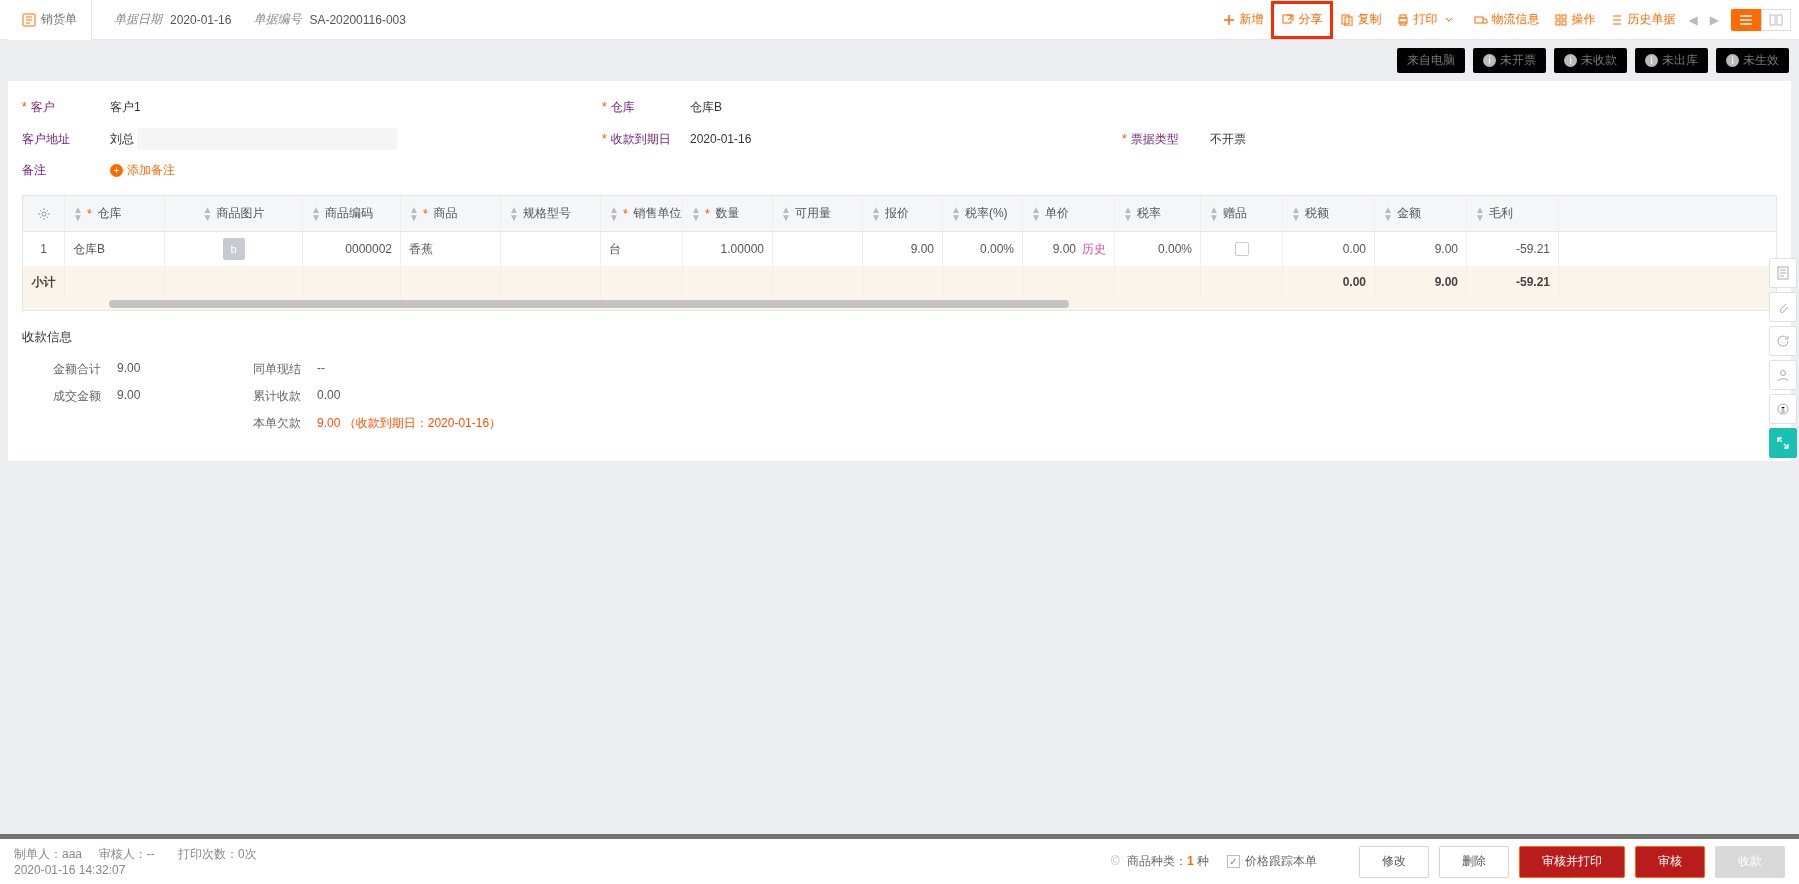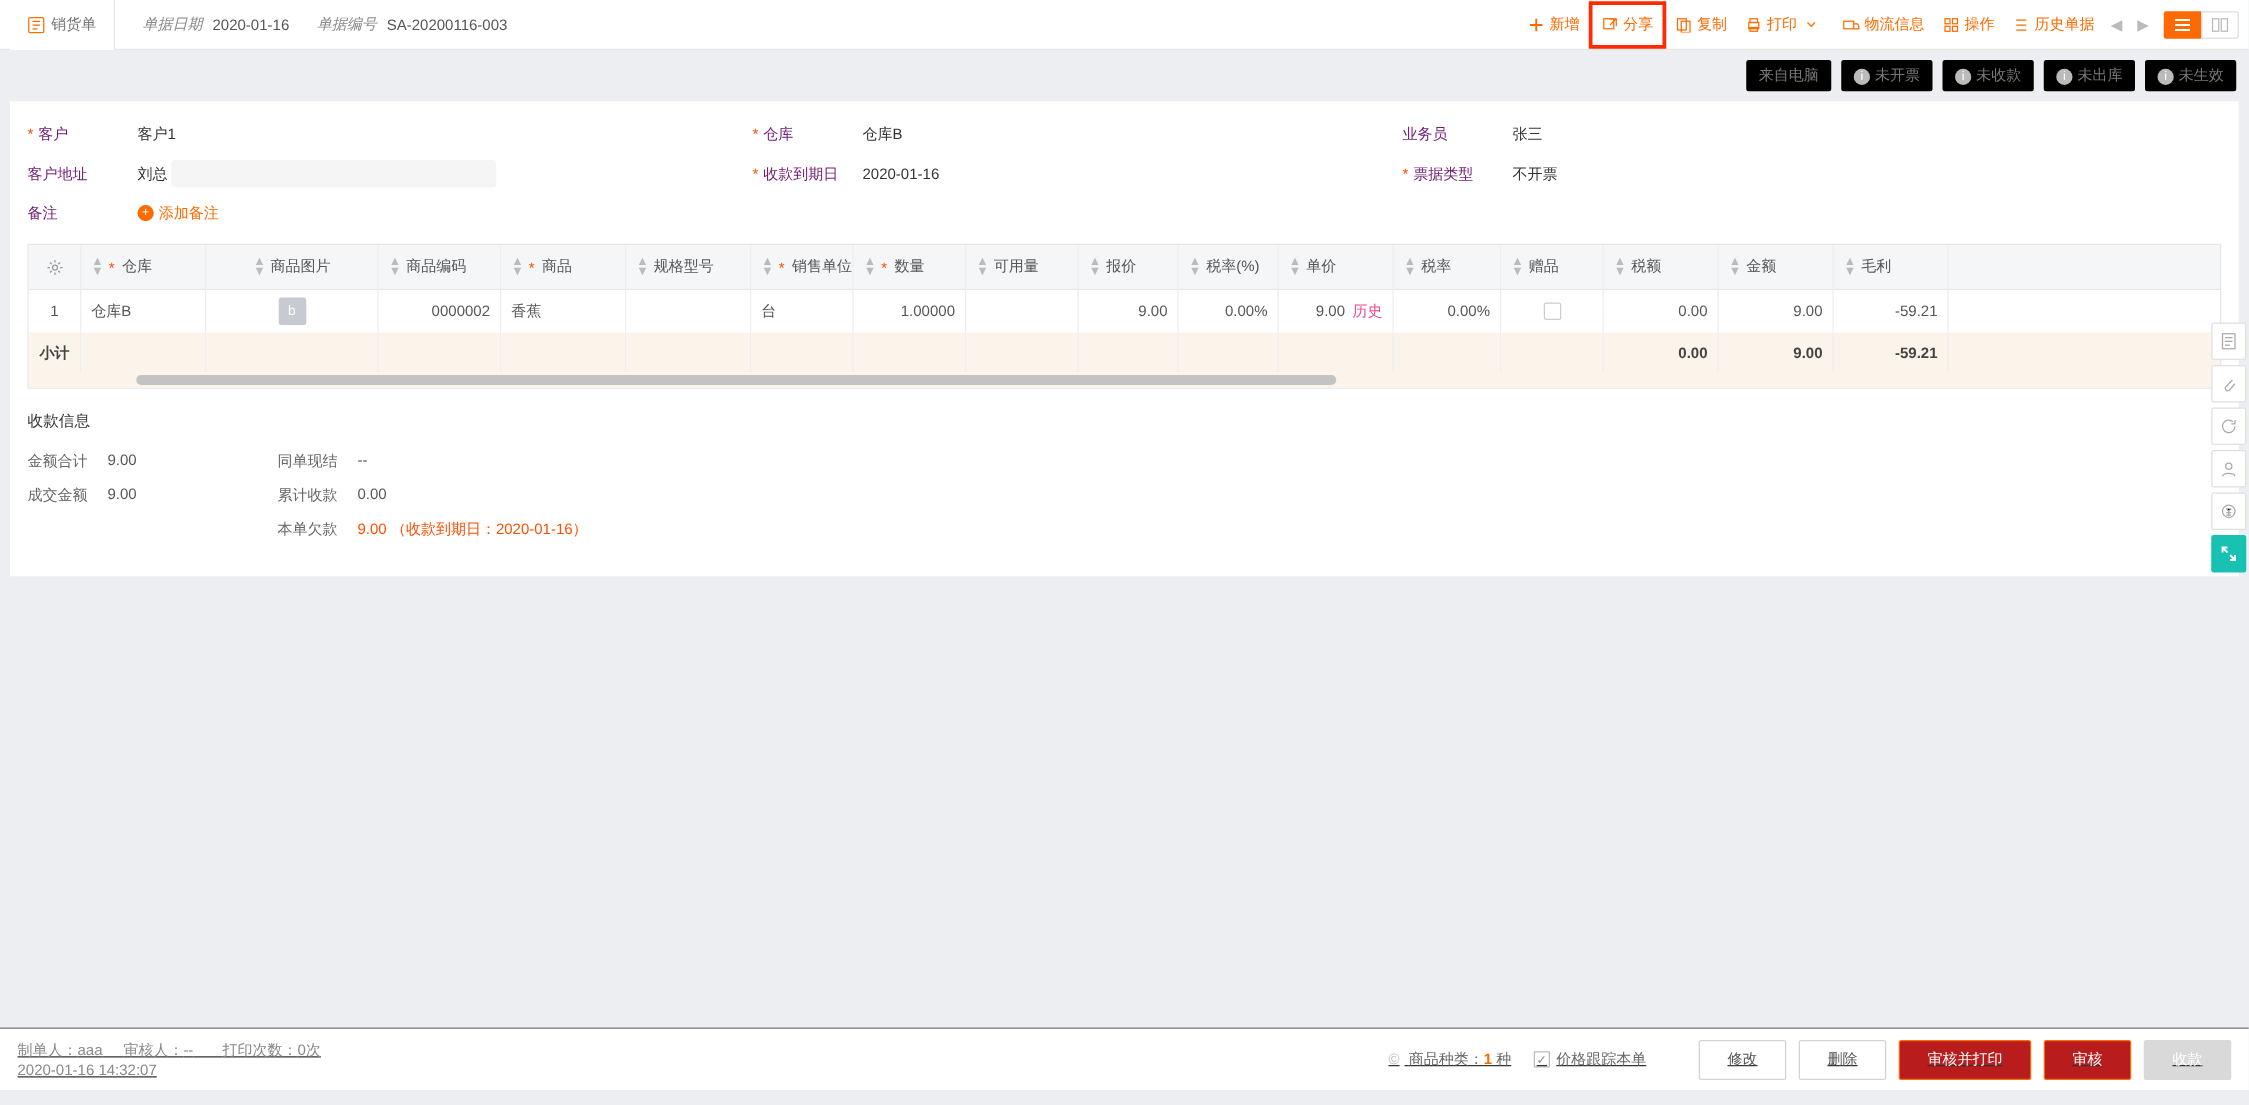--- a/index.html
+++ b/index.html
@@ -64,31 +64,31 @@
   .hist { color: #ec4899; margin-left: 6px; cursor: pointer; }
   .grid-sub { display: flex; height: 32px; align-items: center; background: #fbf4ea; font-weight: 600; }
   .grid-sub .gc { color: #444; }
   .hscroll { height: 12px; background: #fbf4ea; position: relative; }
   .hscroll .thumb { position: absolute; left: 86px; width: 960px; top: 2px; height: 8px; background: #c3c3c3; border-radius: 4px; }
   .img-ph { width: 22px; height: 22px; background: #c7cbd1; border-radius: 2px; display: inline-flex; align-items: center; justify-content: center; color: #fff; font-size: 11px; }
   .chk { width: 14px; height: 14px; border: 1px solid #ccc; border-radius: 2px; background: #fff; }
 
   .payinfo { margin-top: 18px; }
   .pi-title { font-size: 12.5px; color: #333; margin-bottom: 10px; }
-  .pi-grid { display: flex; }
+  .pi-grid { display: flex; margin-left: 31px; }
   .pi-col { width: 200px; }
   .pi-row { display: flex; padding: 5px 0; color: #555; }
   .pi-l { width: 64px; color: #666; }
   .pi-v.r { color: #ff4d00; }
 
   .right-rail { position: absolute; right: 0; top: 258px; width: 30px; display: flex; flex-direction: column; gap: 4px; }
   .rail-btn { width: 28px; height: 30px; background: #fff; border: 1px solid #e0e0e0; color: #999; display: flex; align-items: center; justify-content: center; cursor: pointer; border-radius: 2px; }
   .rail-btn.exp { background: #18c1b1; border-color: #18c1b1; color: #fff; }
 
-  .footer { position: absolute; left: 0; right: 0; bottom: 12px; height: 50px; background: #fff; border-top: 1px solid #737373; display: flex; align-items: center; padding: 0 14px; text-decoration: underline; }
+  .footer { position: absolute; left: 0; right: 0; bottom: 0; height: 50px; background: #fff; border-top: 5px solid #737373; display: flex; align-items: center; padding: 0 14px; }
   .ft-left { color: #888; line-height: 16px; }
   .ft-mid { margin-left: auto; display: flex; align-items: center; gap: 18px; color: #666; }
   .ft-mid .cnt { color: #ff6a00; font-weight: 600; }
   .ft-btns { display: flex; gap: 10px; margin-left: 24px; }
   .btn { height: 32px; padding: 0 22px; border: 1px solid #d4d4d4; background: #fff; color: #555; display: inline-flex; align-items: center; justify-content: center; cursor: pointer; border-radius: 2px; }
   .btn.primary { background: #b91c1c; border-color: #ff6a00; color: #fff; }
   .btn.disabled { background: #d9d9d9; border-color: #d9d9d9; color: #fff; cursor: not-allowed; }
   .chk-label { display: inline-flex; align-items: center; gap: 5px; }
   .chk-label .cbx { width: 13px; height: 13px; border: 1px solid #bbb; background: #fff; display: inline-flex; align-items: center; justify-content: center; color: #888; font-size: 10px; }
 </style>
@@ -211,24 +211,20 @@
 
 <div class="content">
   <div class="form-row">
     <div class="fcell c1">
         <span class="flabel req">客户</span>
         <span class="fval">客户1</span>
       </div>
     <div class="fcell c2">
         <span class="flabel req">仓库</span>
         <span class="fval">仓库B</span>
-      </div>
-    <div class="fcell c3">
-        <span class="flabel">业务员</span>
-        <span class="fval">张三</span>
       </div>
   </div>
   <div class="form-row">
     <div class="fcell c1"><span class="flabel">客户地址</span><span class="fval">刘总</span>&nbsp;<span class="addr-redact"></span></div>
     <div class="fcell c2">
         <span class="flabel req">收款到期日</span>
         <span class="fval">2020-01-16</span>
       </div>
     <div class="fcell c3">
         <span class="flabel req">票据类型</span>

